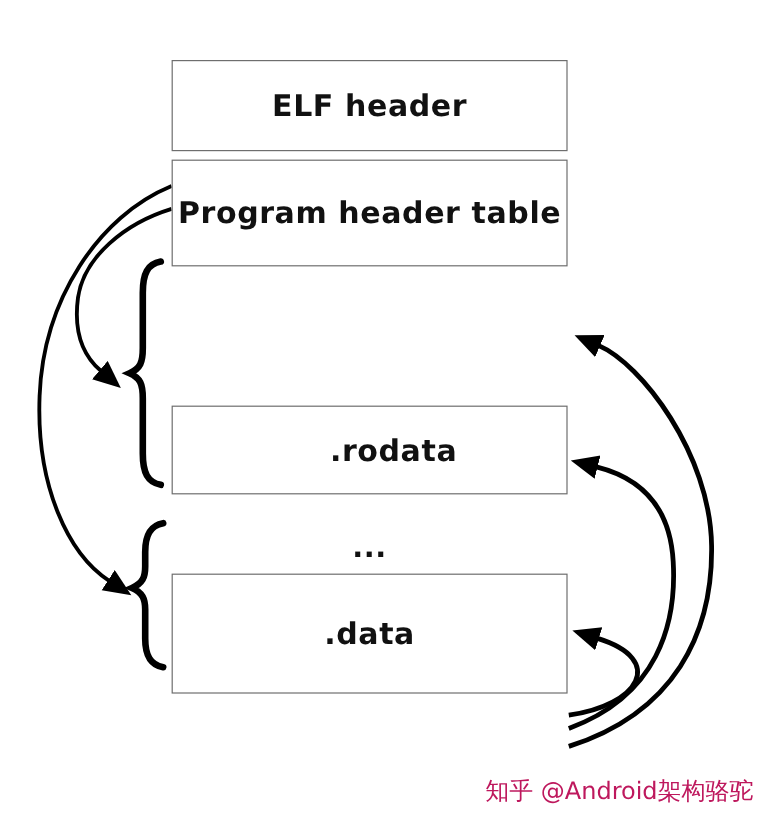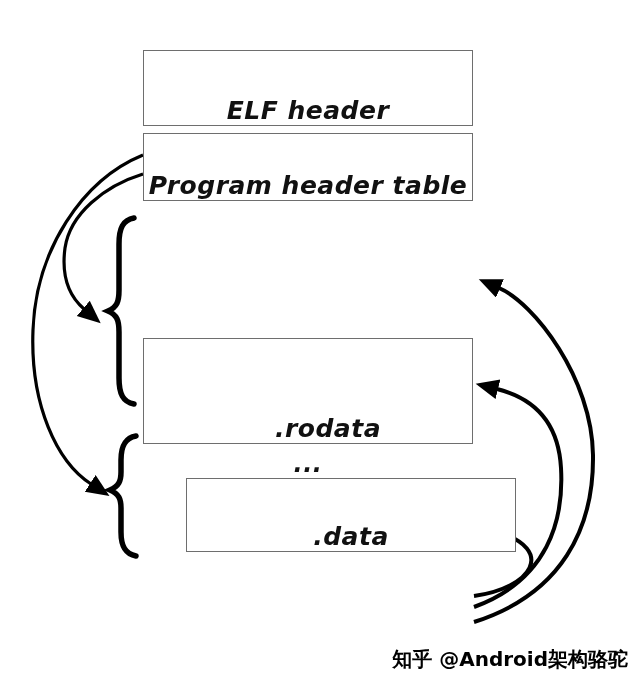--- a/index.html
+++ b/index.html
@@ -22,47 +22,46 @@
     width: 640px;
     height: 683px;
   }
   .block {
     position: absolute;
     left: 143px;
     width: 330px;
     border: 1px solid #6e6e6e;
     background: #ffffff;
     display: flex;
-    align-items: flex-end;
+    align-items: center;
     justify-content: center;
     box-sizing: border-box;
-    font-style: italic;
   }
   .block span {
     font-size: 25px;
     font-weight: 600;
     color: #111111;
     letter-spacing: 0.5px;
     white-space: nowrap;
   }
   .b1 { top: 50px;  height: 76px; }
-  .b2 { top: 133px; height: 68px; }
+  .b2 { top: 133px; height: 89px; }
   .b3 { top: 211px; height: 121px; }
-  .b4 { top: 338px; height: 106px; padding-left: 40px; }
+  .b4 { top: 338px; height: 74px; padding-left: 40px; }
   .b5 { top: 433px; height: 45px; border: none; background: transparent; }
   .b5 span { font-size: 24px; }
-  .b6 { top: 478px; height: 74px; margin-left: 43px; }
+  .b6 { top: 478px; height: 100px; }
   .b7 { top: 568px; height: 71px; }
   .watermark {
     position: absolute;
     top: 646px;
     right: 12px;
     font-size: 20px;
-    color: #000000;
-    font-weight: 700;
+    color: #be185d;
+    font-weight: 400;
     white-space: nowrap;
   }
   path { pointer-events: none; }
 </style>
 </head>
 <body>
 
 <div class="stage">
 
   <svg class="arrows-layer" width="640" height="683" viewBox="0 0 640 683" xmlns="http://www.w3.org/2000/svg">

